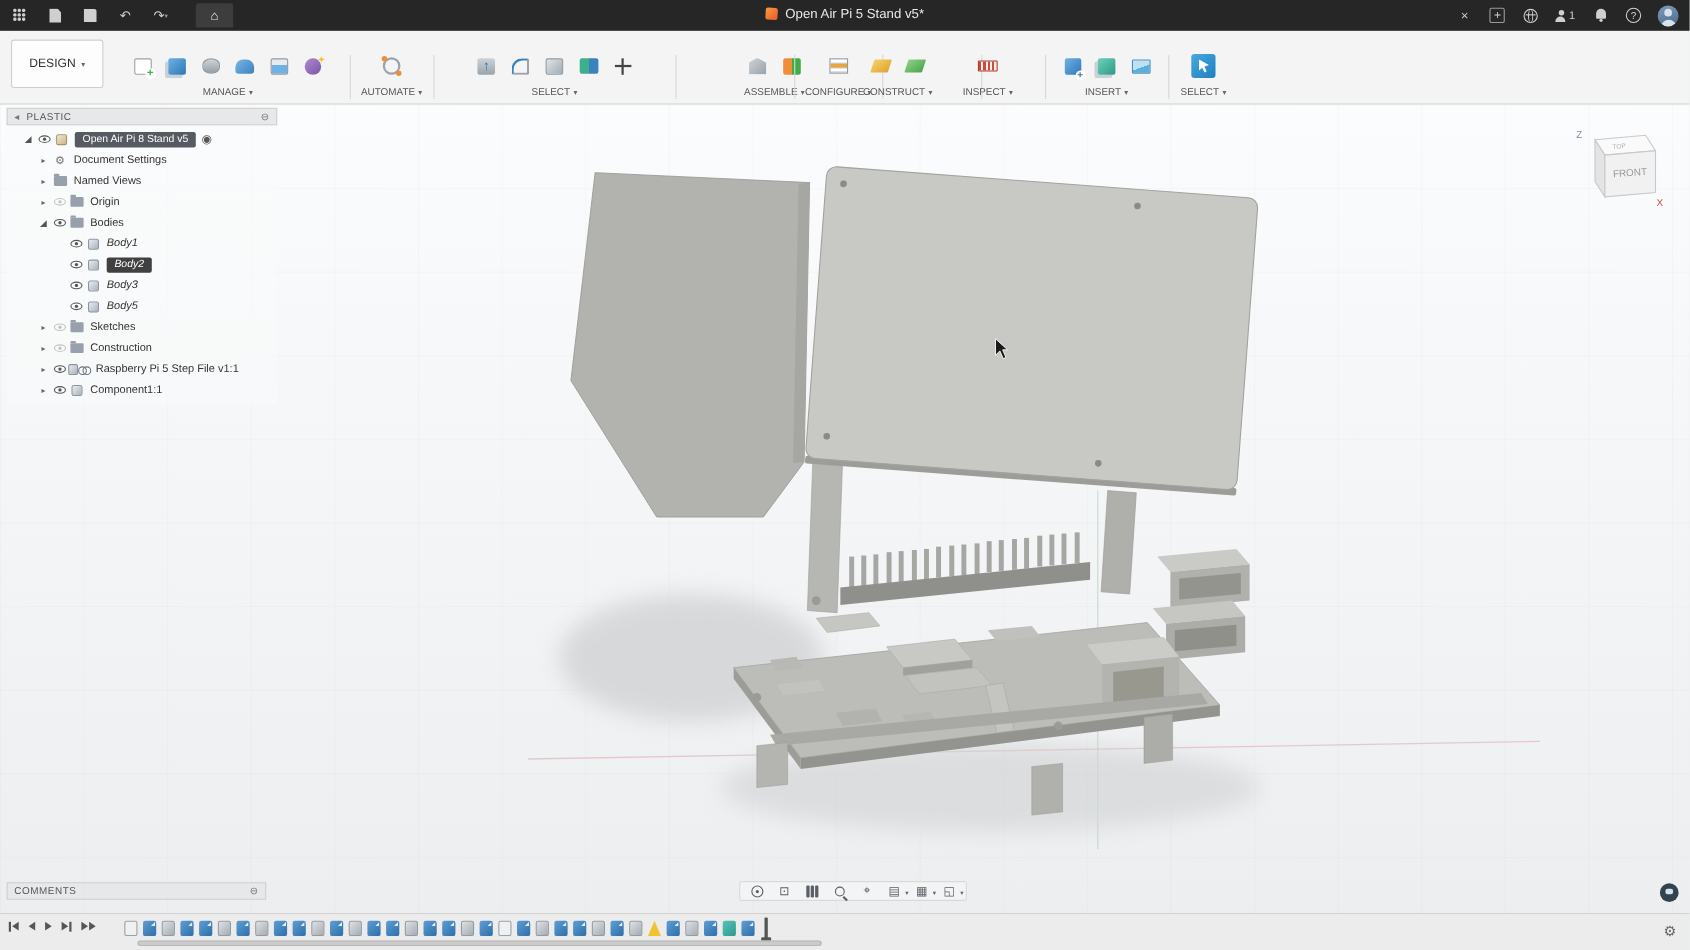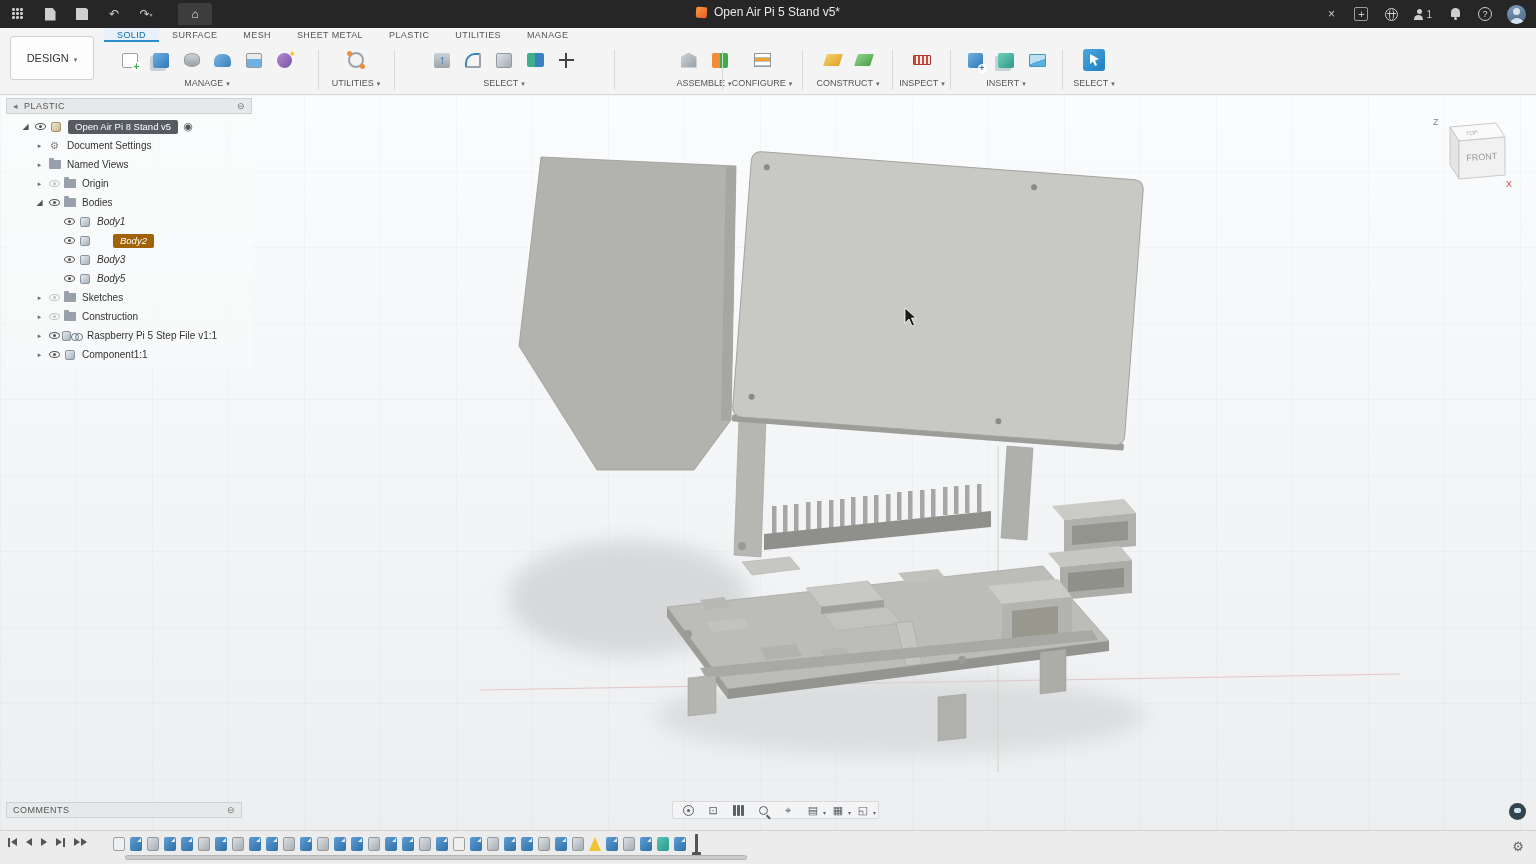--- a/index.html
+++ b/index.html
@@ -94,21 +94,21 @@
   .folder { width:12px; height:9px; background:#98a0ac; border-radius:1px; position:relative; }
   .folder::before { content:""; position:absolute; top:-2.5px; left:0; width:5px; height:2.5px; background:#98a0ac; border-radius:1px 1px 0 0; }
   .gearT { font-size:10px; color:#777; }
   .bodyic { width:10px; height:10px; background:linear-gradient(135deg,#e8ecf0,#a9b2bc); border:1px solid #8b95a1; border-radius:2px; }
   .compic { width:10px; height:10px; background:linear-gradient(135deg,#f0e6d2,#cdb78a); border:1px solid #a8946a; border-radius:2px; }
   .linkic { width:10px; height:6px; position:relative; margin-right:2px; }
   .linkic::before,.linkic::after { content:""; position:absolute; top:0; width:6px; height:6px; border:1.4px solid #6a7480; border-radius:50%; }
   .linkic::before { left:0; } .linkic::after { left:4px; }
   .lbl { margin-left:5px; white-space:nowrap; }
   .chip-root { margin-left:5px; background:#565b61; color:#fff; padding:1.5px 7px; border-radius:2px; font-size:9.5px; white-space:nowrap; }
-  .chip-sel { margin-left:21px; background:#a16207; color:#fff; padding:1.5px 7px; border-radius:2px; font-size:9.5px; }
+  .chip-sel { margin-left:5px; background:#404040; color:#fff; padding:1.5px 7px; border-radius:2px; font-size:9.5px; }
   .target { margin-left:5px; font-size:11px; color:#555; }
 
   
   .viewport { position:absolute; left:0; top:95px; width:1536px; height:735px; background:
       linear-gradient(rgba(120,130,140,.045) 1px, transparent 1px),
       linear-gradient(90deg, rgba(120,130,140,.045) 1px, transparent 1px),
       linear-gradient(#fbfcfd,#eceef0);
       background-size:76px 76px,76px 76px,100% 100%; z-index:1; }
   .model-svg { position:absolute; left:0; top:-95px; width:1536px; height:864px; }
   .viewcube { position:absolute; right:22px; top:18px; width:84px; height:78px; cursor:pointer; }
@@ -195,29 +195,20 @@
         </span>
       <span class="tb-ic">
           <span class="bell-ic"></span>
         </span>
       <span class="help-ic">?</span>
       <span class="avatar"></span>
     </div>
   </div>
 
   <div class="ribbon">
-    <div class="ribbon-tabs">
-      <span class="rtab active">SOLID</span>
-      <span class="rtab">SURFACE</span>
-      <span class="rtab">MESH</span>
-      <span class="rtab">SHEET METAL</span>
-      <span class="rtab">PLASTIC</span>
-      <span class="rtab">UTILITIES</span>
-      <span class="rtab">MANAGE</span>
-    </div>
 
     <div class="design-btn">
       <span>DESIGN</span>
         <span class="caret"></span>
     </div>
 
     <div class="grp" style="left:100px;width:214px;">
       <div class="grp-icons">
         <span class="ti">
             <span class="shape sq-outline">
@@ -249,21 +240,21 @@
     </div>
     <span class="vsep" style="left:318px;"></span>
 
     <div class="grp" style="left:322px;width:68px;">
       <div class="grp-icons">
           <span class="ti">
             <span class="autom"></span>
           </span>
         </div>
       <div class="glabel">
-          <span>UTILITIES</span>
+          <span>AUTOMATE</span>
           <span class="caret"></span>
         </div>
     </div>
     <span class="vsep" style="left:394px;"></span>
 
     <div class="grp" style="left:398px;width:212px;">
       <div class="grp-icons">
         <span class="ti">
             <span class="arrowUpB"></span>
           </span>
@@ -313,37 +304,37 @@
             </span>
           </span>
         </div>
       <div class="glabel">
           <span>CONFIGURE</span>
           <span class="caret"></span>
         </div>
     </div>
     <span class="vsep" style="left:802px;"></span>
 
-    <div class="grp" style="left:806px;width:84px;">
+    <div class="grp" style="left:774px;width:84px;">
       <div class="grp-icons">
         <span class="ti">
             <span class="planeY"></span>
           </span>
         <span class="ti">
             <span class="planeG"></span>
           </span>
       </div>
       <div class="glabel">
           <span>CONSTRUCT</span>
           <span class="caret"></span>
         </div>
     </div>
     <span class="vsep" style="left:892px;"></span>
 
-    <div class="grp" style="left:896px;width:52px;">
+    <div class="grp" style="left:872px;width:52px;">
       <div class="grp-icons">
           <span class="ti">
             <span class="ruler"></span>
           </span>
         </div>
       <div class="glabel">
           <span>INSPECT</span>
           <span class="caret"></span>
         </div>
     </div>

